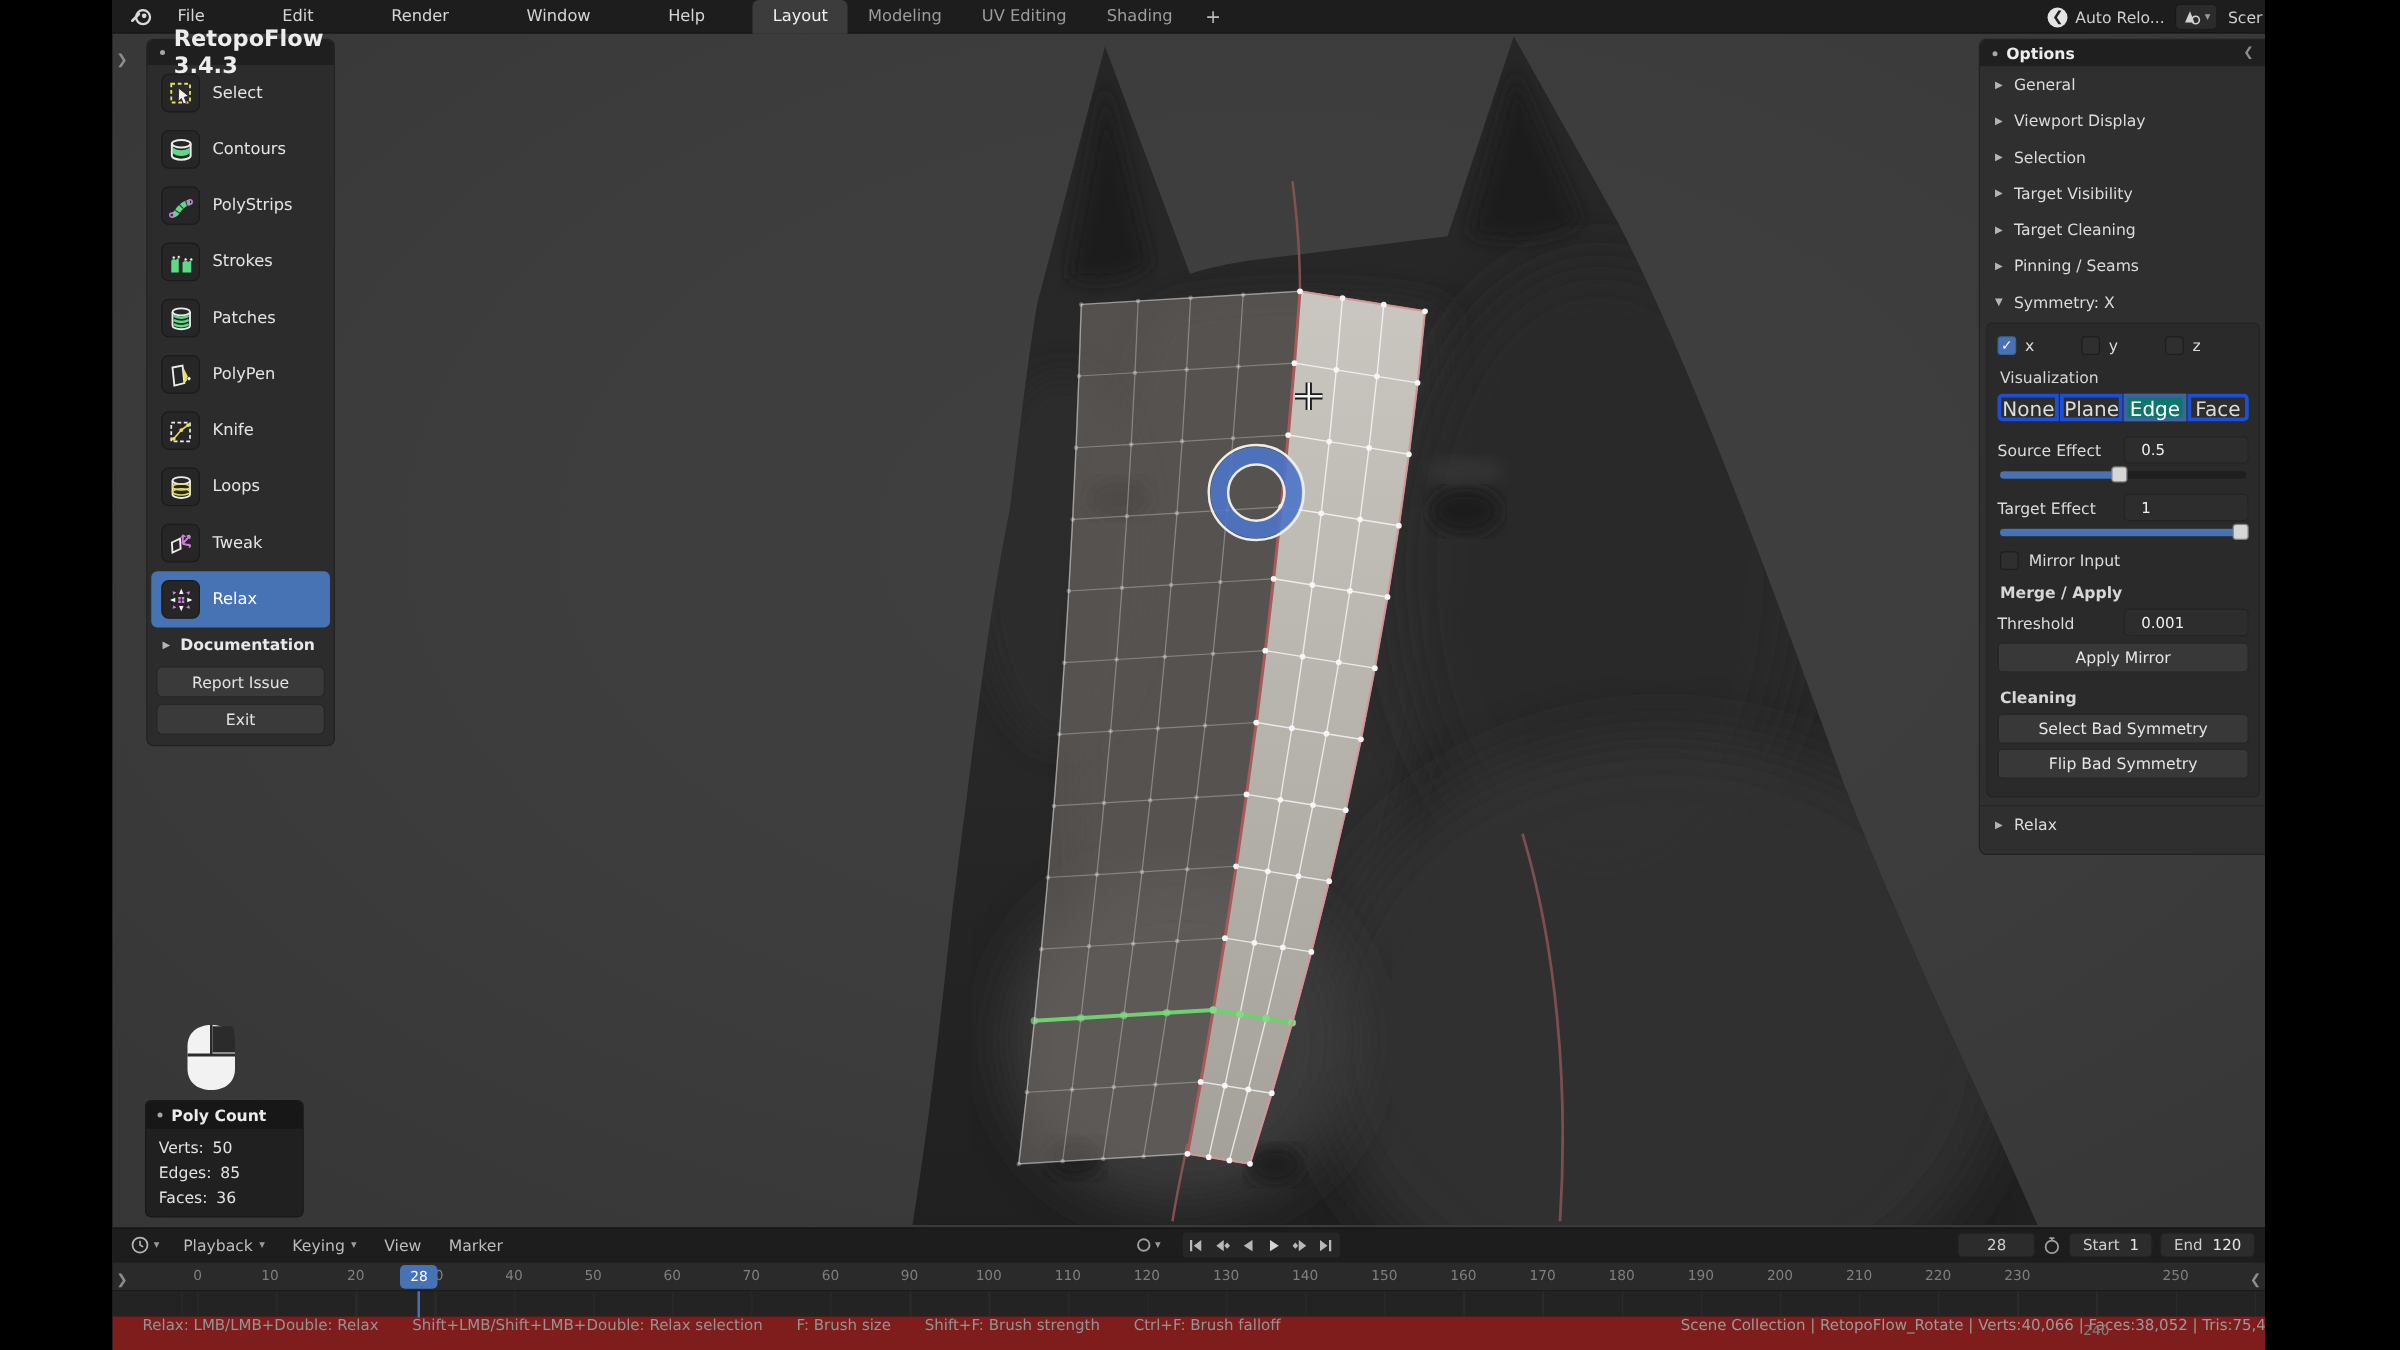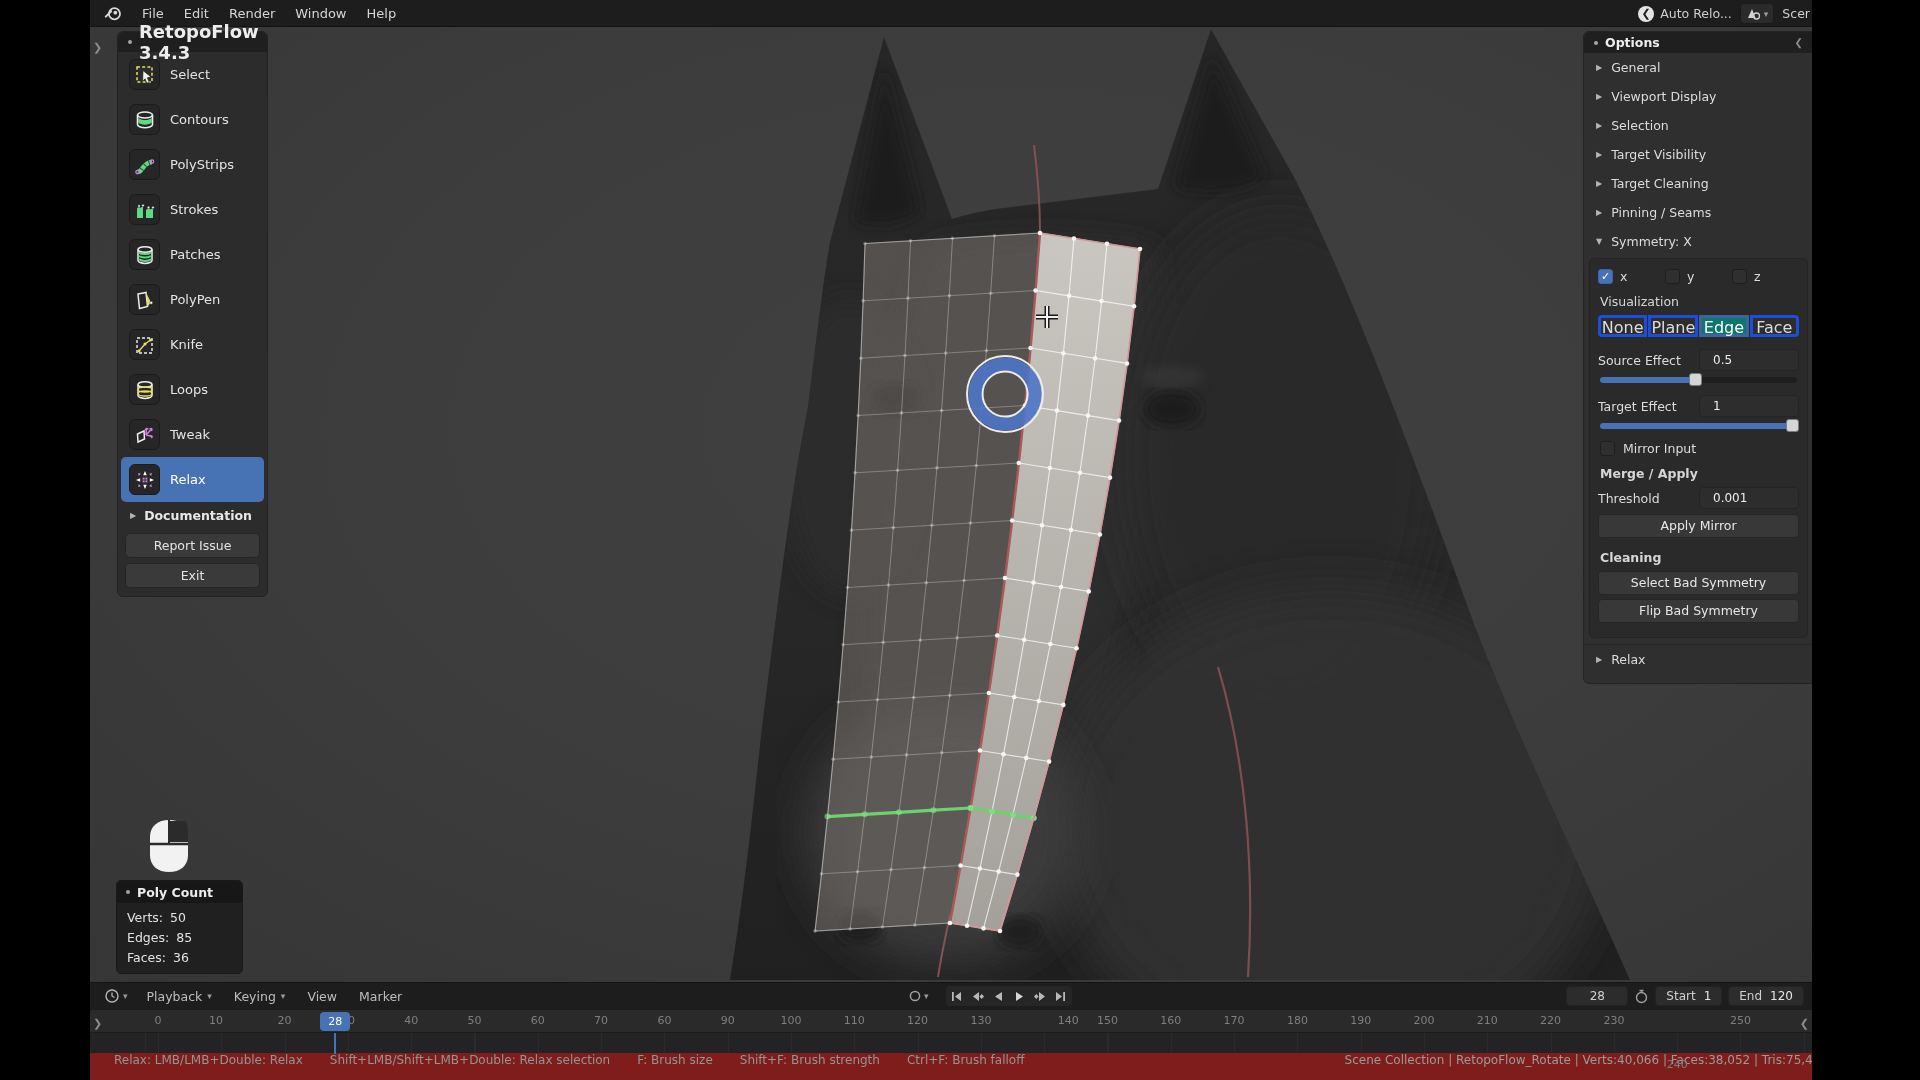--- a/index.html
+++ b/index.html
@@ -142,26 +142,33 @@
 <body>
 
 <div id="app">
 
   <div id="topbar">
     <svg id="blender-logo" viewBox="0 0 20 20">
       <circle cx="11.6" cy="10.8" r="6.2" fill="none" stroke="#d9d9d9" stroke-width="2"></circle>
       <circle cx="12.6" cy="9.6" r="2.1" fill="#d9d9d9"></circle>
       <path d="M2 14 L8 8" stroke="#d9d9d9" stroke-width="2.2" stroke-linecap="round"></path>
     </svg>
-    <div id="menu-list" style="display:flex;">
+    <div id="menu-list" style="display:flex;gap:42px;">
         <span class="menu-item">File</span>
         <span class="menu-item">Edit</span>
         <span class="menu-item">Render</span>
         <span class="menu-item">Window</span>
         <span class="menu-item">Help</span>
+      </div>
+    <div id="tab-strip">
+        <span class="ws-tab active">Layout</span>
+        <span class="ws-tab">Modeling</span>
+        <span class="ws-tab">UV Editing</span>
+        <span class="ws-tab">Shading</span>
+        <span class="ws-tab add">+</span>
       </div>
     <div id="topbar-right">
       <div class="tb-chip">
         <span class="back-circle">❮</span>
         <span>Auto Relo...</span>
       </div>
       <div class="mode-box">
         <svg width="15" height="13" viewBox="0 0 15 13">
           <path d="M2 11 L6 2 L9.5 11 Z" fill="#d2d2d2"></path>
           <circle cx="10.5" cy="9" r="3" fill="none" stroke="#d2d2d2" stroke-width="1.3"></circle>
@@ -736,21 +743,21 @@
         <span class="tick-label" style="left: 321.2px;">40</span>
         <span class="tick-label" style="left: 384.5px;">50</span>
         <span class="tick-label" style="left: 447.8px;">60</span>
         <span class="tick-label" style="left: 511.1px;">70</span>
         <span class="tick-label" style="left: 574.4px;">60</span>
         <span class="tick-label" style="left: 637.7px;">90</span>
         <span class="tick-label" style="left: 701px;">100</span>
         <span class="tick-label" style="left: 764.3px;">110</span>
         <span class="tick-label" style="left: 827.6px;">120</span>
         <span class="tick-label" style="left: 890.9px;">130</span>
-        <span class="tick-label" style="left: 954.2px; margin-left: 24px;">140</span>
+        <span class="tick-label" style="left: 954.2px;">140</span>
         <span class="tick-label" style="left: 1017.5px;">150</span>
         <span class="tick-label" style="left: 1080.8px;">160</span>
         <span class="tick-label" style="left: 1144.1px;">170</span>
         <span class="tick-label" style="left: 1207.4px;">180</span>
         <span class="tick-label" style="left: 1270.7px;">190</span>
         <span class="tick-label" style="left: 1334px;">200</span>
         <span class="tick-label" style="left: 1397.3px;">210</span>
         <span class="tick-label" style="left: 1460.6px;">220</span>
         <span class="tick-label" style="left: 1523.9px;">230</span>
         <span class="tick-label" style="left: 1587.2px; margin-top: 44px;">240</span>

